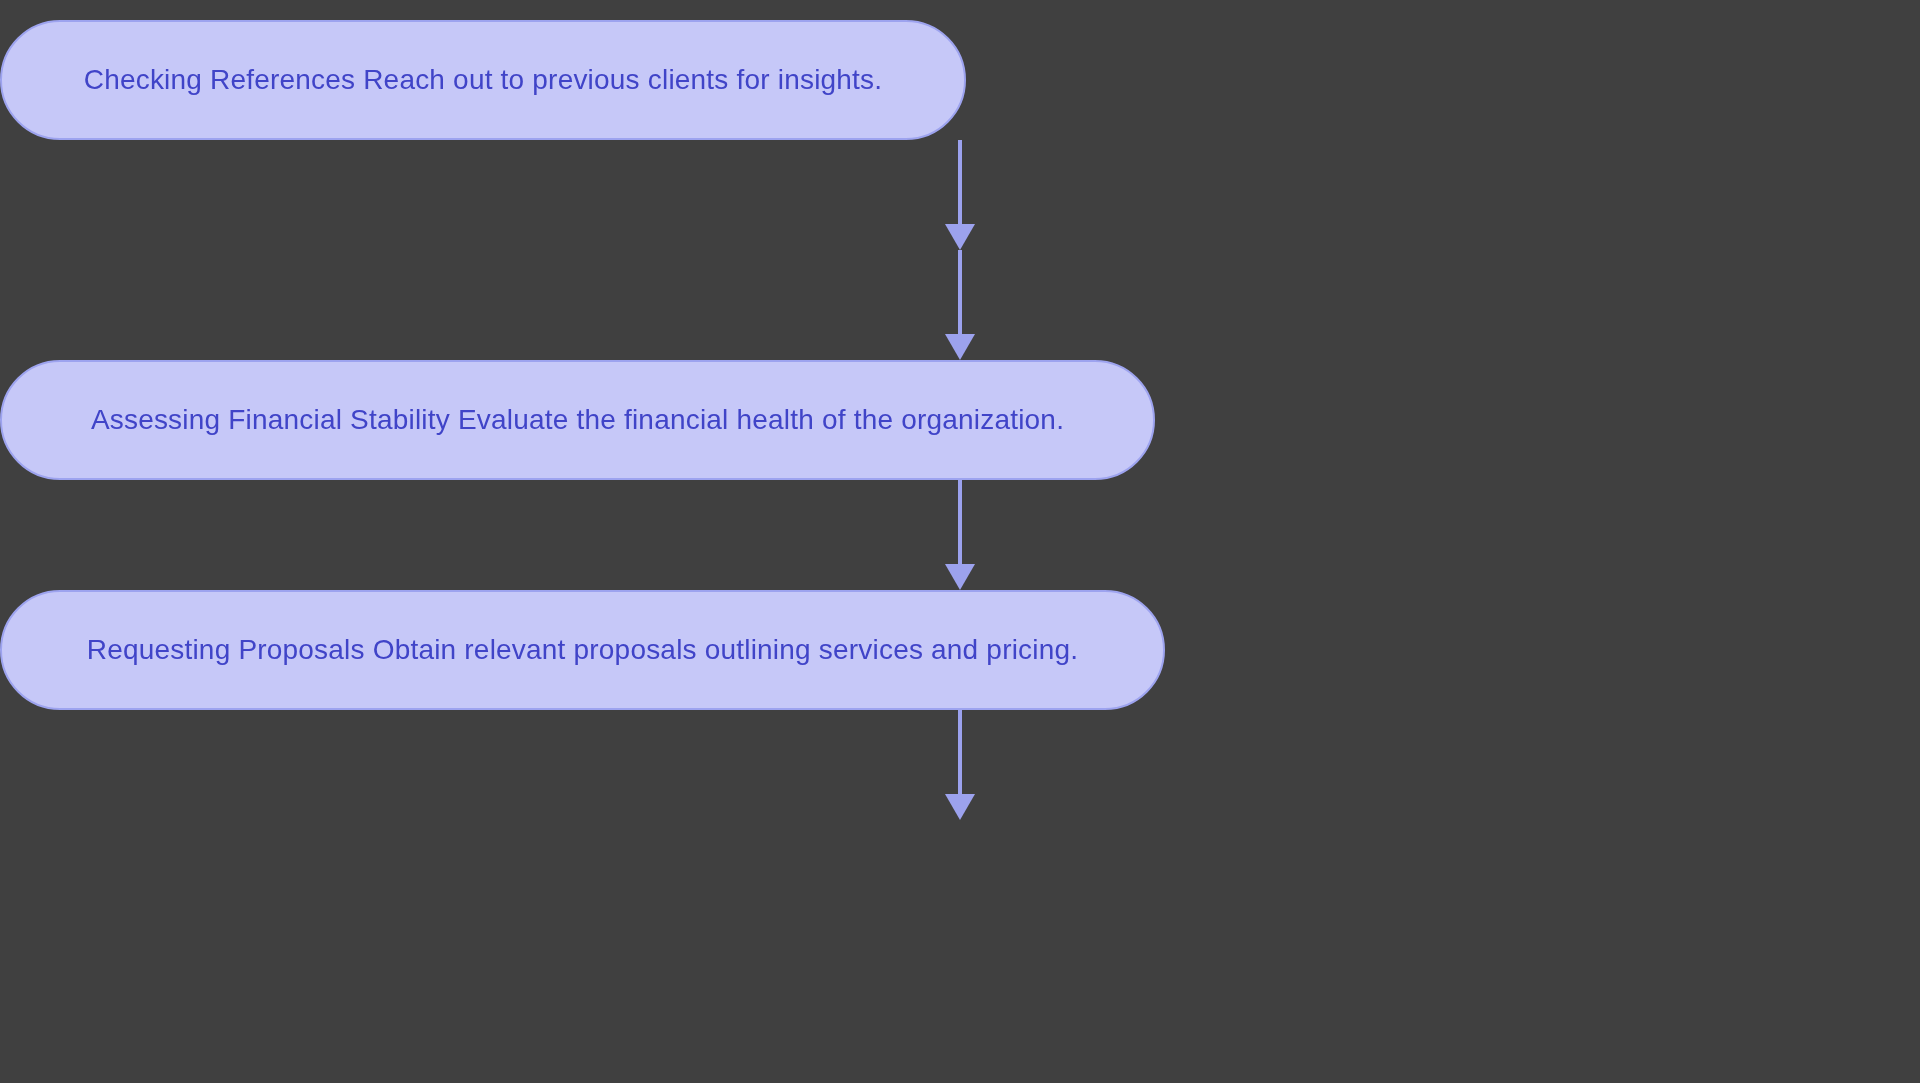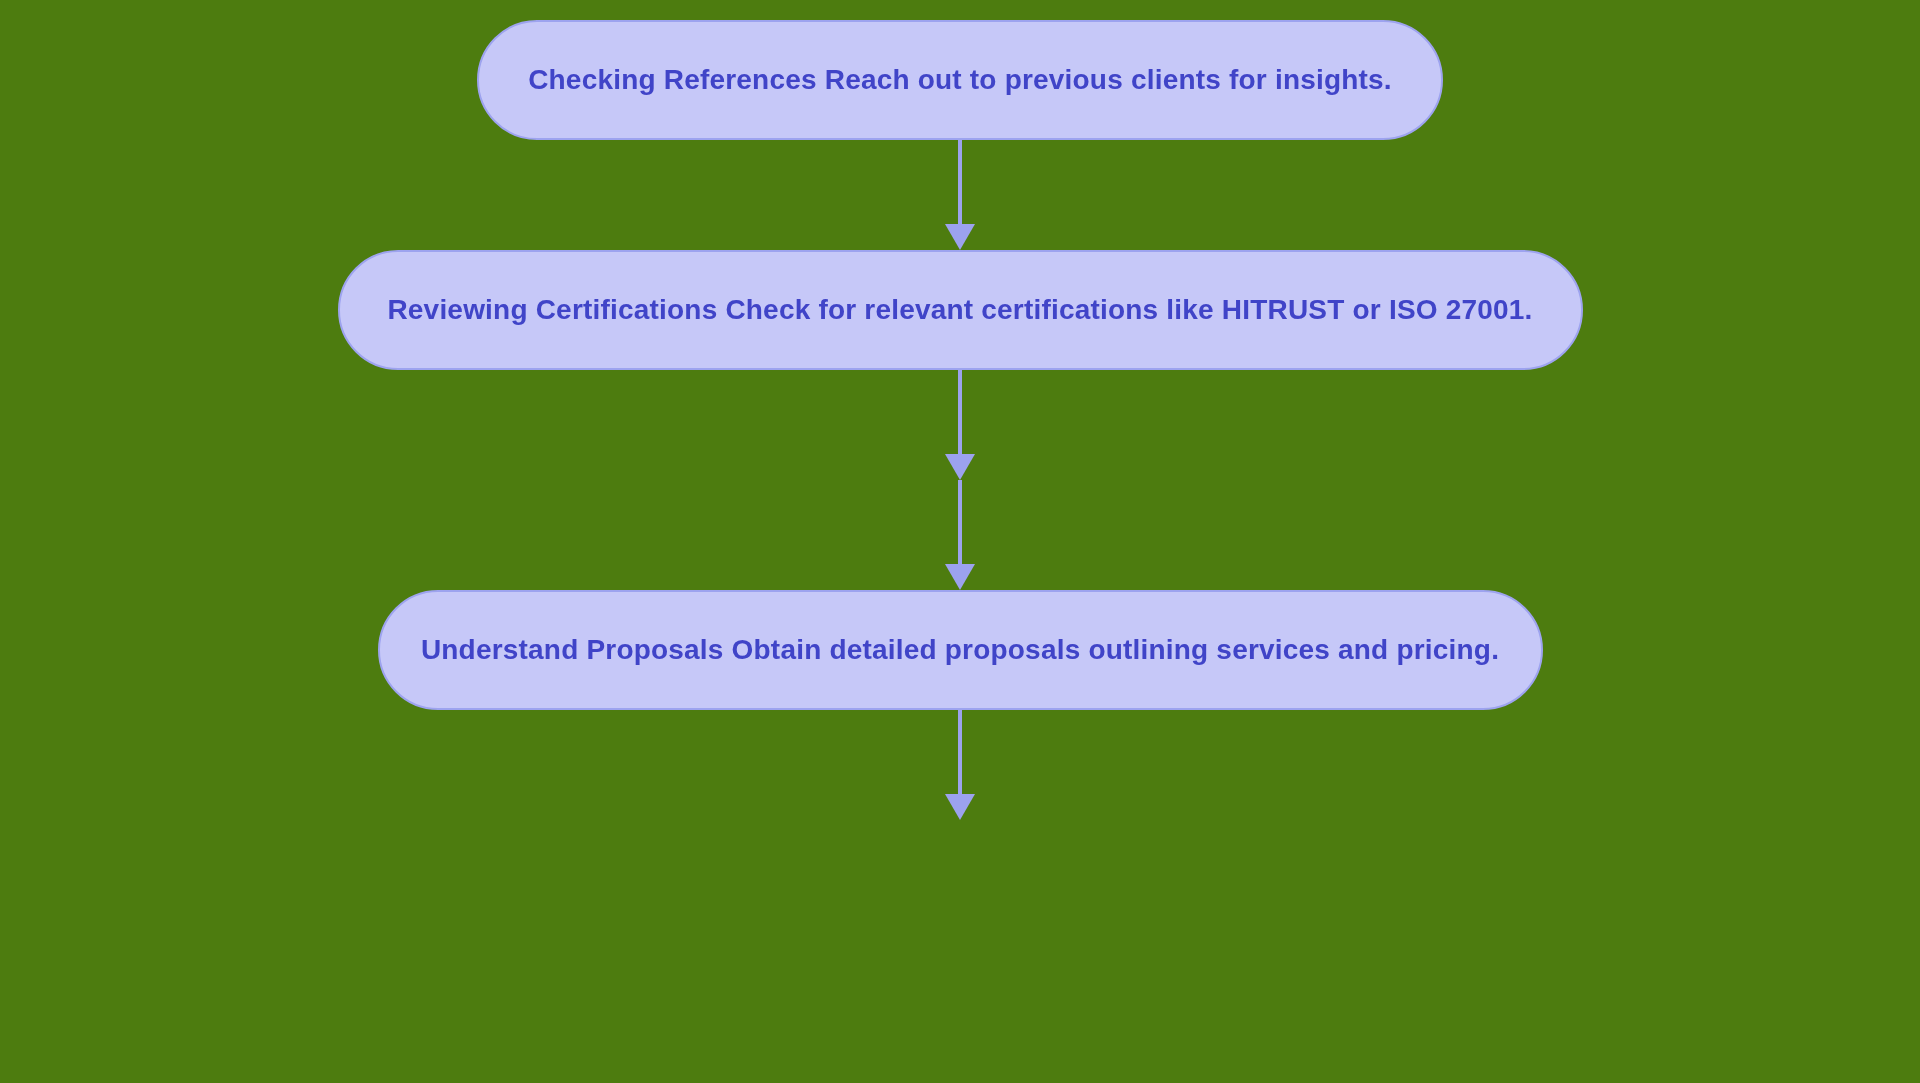--- a/index.html
+++ b/index.html
@@ -3,26 +3,24 @@
 <meta charset="utf-8">
 <style>
   * { margin: 0; padding: 0; box-sizing: border-box; }
   html, body { width: 1920px; height: 1083px; background: #ffffff; overflow: hidden; }
   body { font-family: "Liberation Sans", "DejaVu Sans", sans-serif; }
 
   .canvas {
     position: relative;
     width: 1920px;
     height: 1083px;
-    background: #4d7c0f;
+    background: #404040;
     display: flex;
     flex-direction: column;
-    align-items: center;
     padding-top: 20px;
-    font-weight: bold;
   }
 
   .node {
     height: 120px;
     border-radius: 60px;
     background: #c6c8f8;
     border: 2px solid #9da3ef;
     color: #4044c8;
     font-size: 28px;
     letter-spacing: 0.2px;
@@ -68,37 +66,37 @@
 
   <div class="node node-1">
     <span>Checking References Reach out to previous clients for insights.</span>
   </div>
 
   <div class="arrow">
     <div class="arrow-line"></div>
     <div class="arrow-head"></div>
   </div>
 
-  <div class="node node-2">
-    <span>Reviewing Certifications Check for relevant certifications like HITRUST or ISO 27001.</span>
+
+  <div class="arrow">
+    <div class="arrow-line"></div>
+    <div class="arrow-head"></div>
+  </div>
+
+  <div class="node node-3">
+    <span>Assessing Financial Stability Evaluate the financial health of the organization.</span>
   </div>
 
   <div class="arrow">
     <div class="arrow-line"></div>
     <div class="arrow-head"></div>
   </div>
 
-
-  <div class="arrow">
-    <div class="arrow-line"></div>
-    <div class="arrow-head"></div>
-  </div>
-
   <div class="node node-4">
-    <span>Understand Proposals Obtain detailed proposals outlining services and pricing.</span>
+    <span>Requesting Proposals Obtain relevant proposals outlining services and pricing.</span>
   </div>
 
   <div class="arrow">
     <div class="arrow-line"></div>
     <div class="arrow-head"></div>
   </div>
 
 
 </div>
 

